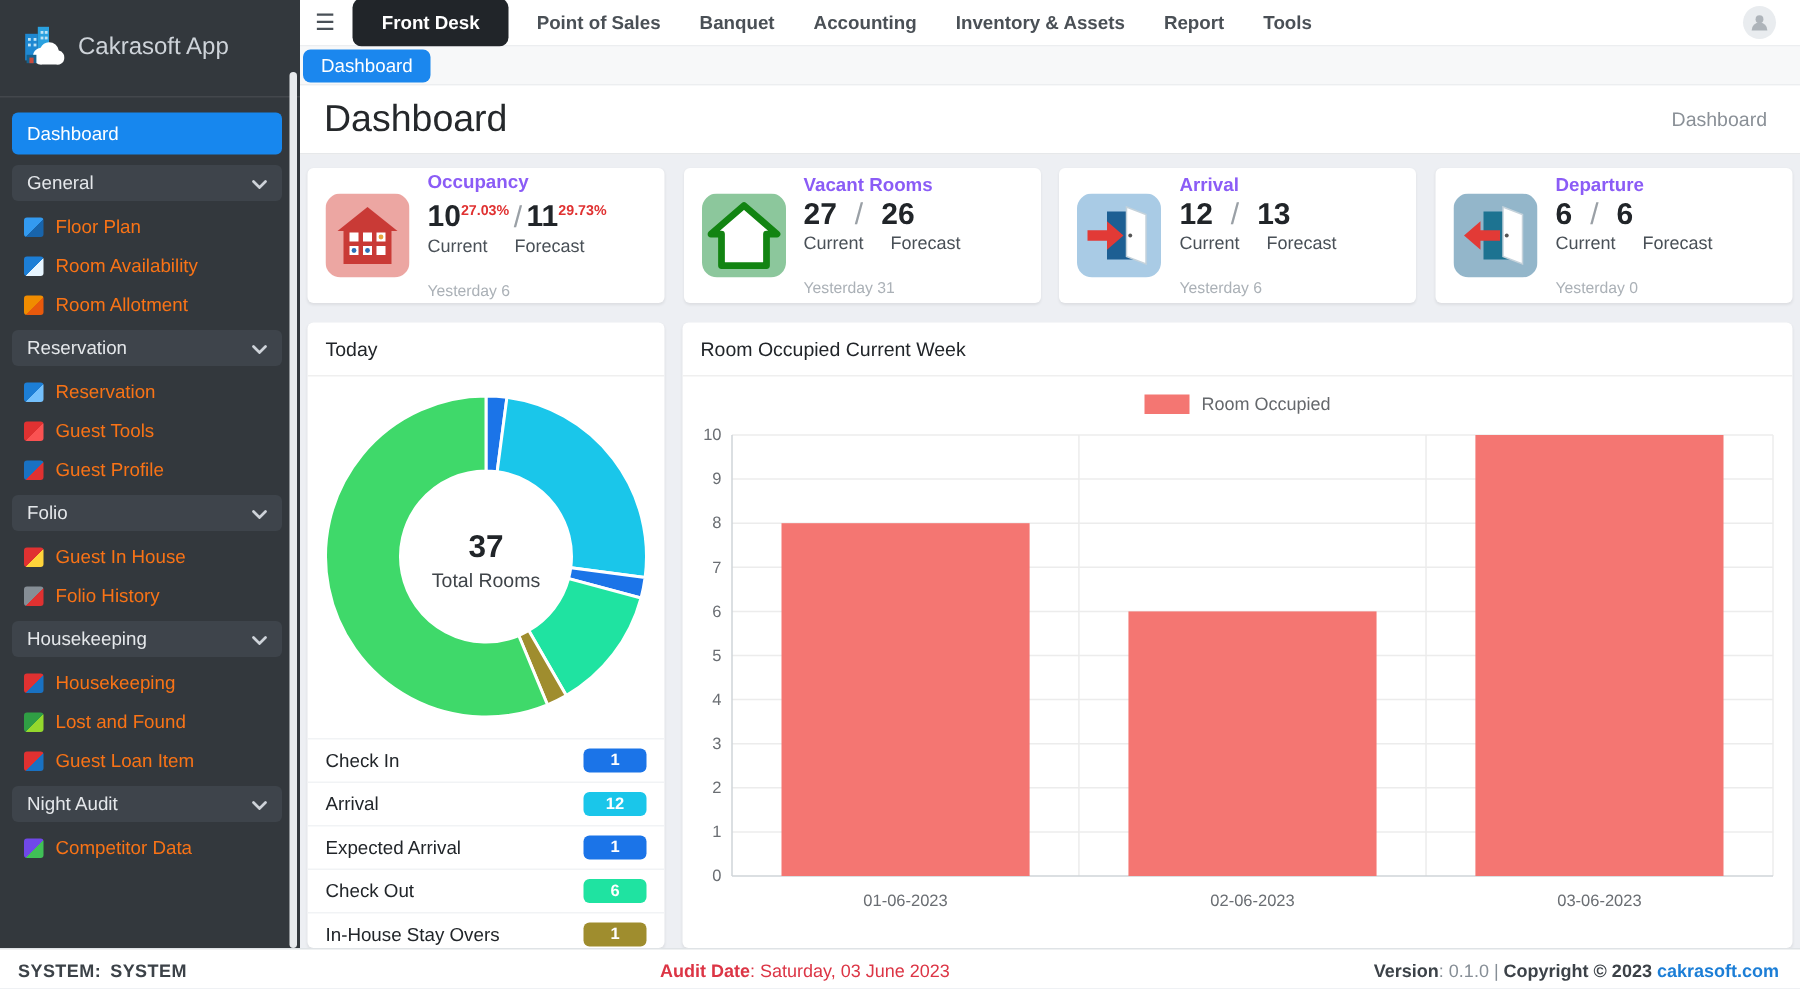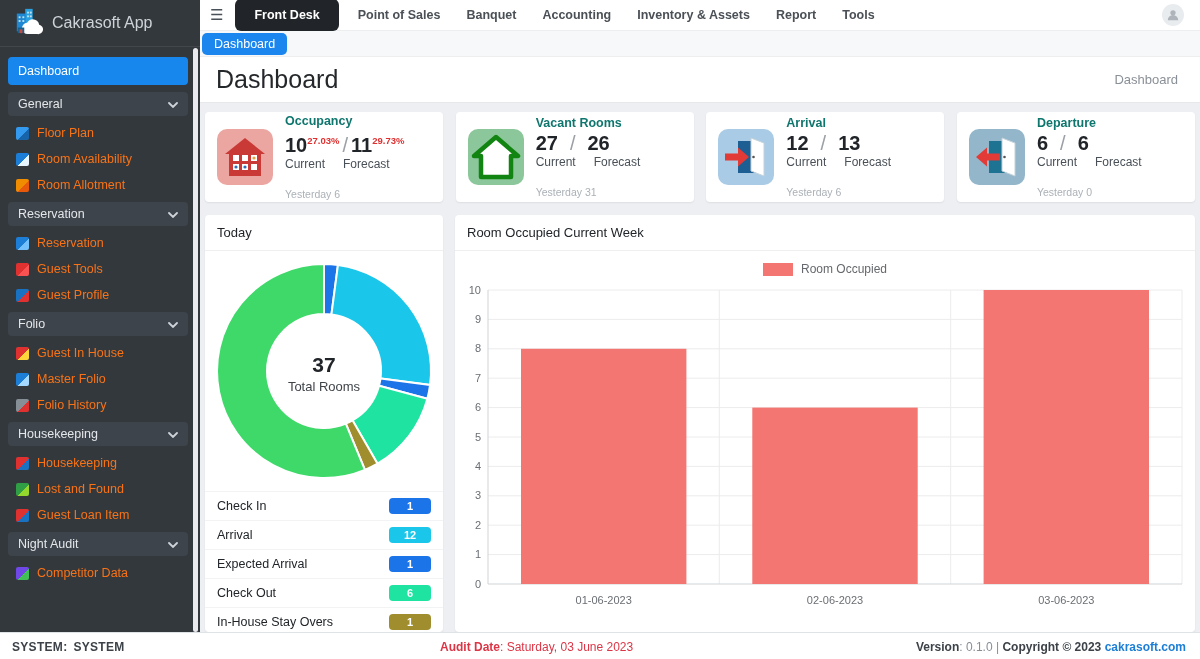--- a/index.html
+++ b/index.html
@@ -2,21 +2,21 @@
 <html><head>
 <meta charset="utf-8">
 <style>
   * { margin:0; padding:0; box-sizing:border-box; }
   html,body { background:#edeff3; }
   body { font-family:"Liberation Sans", sans-serif; }
   .app { position:relative; width:1200px; height:659px; overflow:hidden; background:#edeff3; }
 
   
   .sidebar { position:absolute; left:0; top:0; width:200px; height:632px; background:#33383d; overflow:hidden; }
-  .logo-row { height:47px; display:flex; align-items:center; gap:9px; padding-left:13px; border-bottom:1px solid rgba(255,255,255,.08); }
+  .logo-row { height:65px; display:flex; align-items:center; gap:9px; padding-left:13px; border-bottom:1px solid rgba(255,255,255,.08); }
   .brand { color:#ced3d9; font-size:16px; }
   .menu { padding:8px 12px 0 8px; }
   .side-link { display:flex; align-items:center; gap:8px; color:#f97316; font-size:12.5px; padding:5px 8px; margin:2px 0; border-radius:4px; cursor:pointer; white-space:nowrap; }
   .side-link.active { background:#1787ee; color:#fff; padding:7px 10px; margin-bottom:7px; }
   .side-section { display:flex; align-items:center; justify-content:space-between; background:#3e444b; color:#e4e7ea; font-size:12.5px; padding:5px 10px; border-radius:4px; margin:5px 0; cursor:pointer; }
   .mini-icon { width:13px; height:13px; border-radius:2px; flex:none; }
   .side-scroll { position:absolute; left:193px; top:48px; width:5px; height:584px; background:#e8eaed; border-radius:3px; }
 
   
   .topnav { position:absolute; left:200px; top:0; width:1000px; height:31px; background:#fff; display:flex; align-items:center; border-bottom:1px solid #eceef0; }
@@ -30,21 +30,21 @@
 
   .titlebar { position:absolute; left:200px; top:57px; width:1000px; height:46px; background:#fff; display:flex; align-items:center; padding:0 16px; border-bottom:1px solid #e6e8ea; }
   .page-title { font-size:25px; color:#25282b; }
   .breadcrumb { margin-left:auto; font-size:13px; color:#8a9097; padding-right:6px; }
 
   
   .content { position:absolute; left:200px; top:103px; width:1000px; height:529px; }
   .cards { position:absolute; left:5px; top:9px; width:990px; display:flex; justify-content:space-between; }
   .card { width:238px; height:90px; background:#fff; border-radius:4px; box-shadow:0 1px 2px rgba(0,0,0,.07); display:flex; align-items:center; padding-left:12px; gap:12px; }
   .card-icon { width:56px; height:56px; flex:none; }
-  .card-title { font-size:12.5px; font-weight:bold; color:#0f766e; margin-bottom:1px; }
+  .card-title { font-size:12.5px; font-weight:bold; color:#8b5cf6; margin-bottom:1px; }
   .card-values { font-size:20px; font-weight:bold; color:#212529; line-height:24px; }
   .card-values sup { color:#e03131; font-size:9.5px; font-weight:bold; }
   .slash { color:#9aa0a6; font-weight:normal; padding:0 3px; }
   .slash.wide { padding:0 12px; }
   .card-labels { font-size:12px; color:#495057; display:flex; gap:18px; }
   .card-note { font-size:10.5px; color:#abb1b7; margin-top:17px; }
 
   .panel { position:absolute; background:#fff; border-radius:4px; box-shadow:0 1px 2px rgba(0,0,0,.07); overflow:hidden; }
   #today-panel { left:5px; top:112px; width:238px; height:417px; }
   #chart-panel { left:255px; top:112px; width:740px; height:417px; }
@@ -140,24 +140,20 @@
         </div>
         <div class="side-section">
           <span>Folio</span>
           <span><svg width="10" height="6" viewBox="0 0 10 6">
               <path d="M1 1l4 4 4-4" stroke="#ced3d9" stroke-width="1.8" fill="none" stroke-linecap="round"></path>
             </svg></span>
         </div>
         <div class="side-link">
           <span class="mini-icon" style="background: linear-gradient(135deg, rgb(224, 49, 49) 55%, rgb(255, 212, 59) 55%);"></span>
           <span>Guest In House</span>
-        </div>
-        <div class="side-link">
-          <span class="mini-icon" style="background: linear-gradient(135deg, rgb(28, 126, 214) 55%, rgb(165, 216, 255) 55%);"></span>
-          <span>Master Folio</span>
         </div>
         <div class="side-link">
           <span class="mini-icon" style="background: linear-gradient(135deg, rgb(134, 142, 150) 55%, rgb(224, 49, 49) 55%);"></span>
           <span>Folio History</span>
         </div>
         <div class="side-section">
           <span>Housekeeping</span>
           <span><svg width="10" height="6" viewBox="0 0 10 6">
               <path d="M1 1l4 4 4-4" stroke="#ced3d9" stroke-width="1.8" fill="none" stroke-linecap="round"></path>
             </svg></span>

